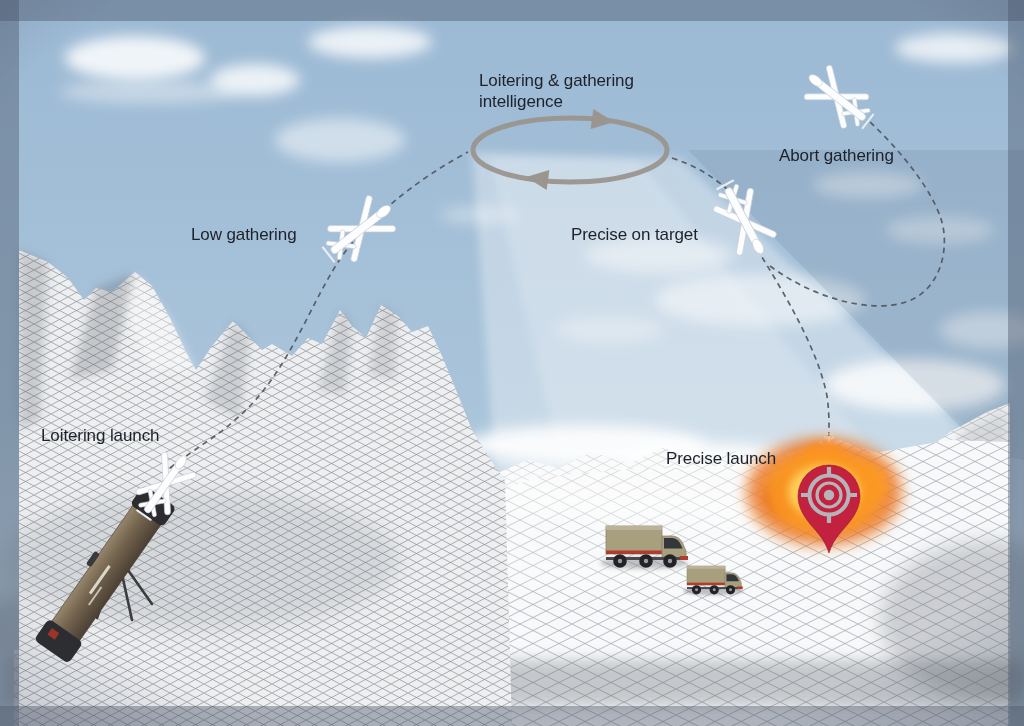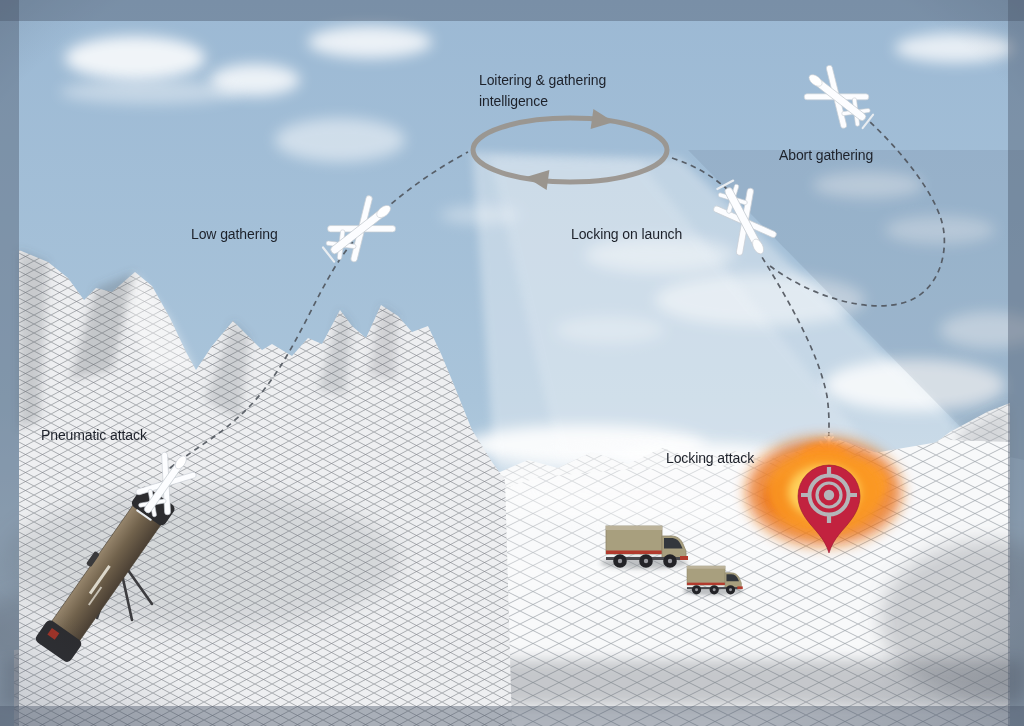--- a/index.html
+++ b/index.html
@@ -2,21 +2,21 @@
 <html><head>
 <meta charset="utf-8">
 <style>
   html,body{margin:0;padding:0;background:#6d7f93;}
   .stage{
     position:relative;width:1024px;height:726px;overflow:hidden;
     font-family:"Liberation Sans",sans-serif;
   }
   .scene-svg{position:absolute;left:0;top:0;}
   .label{
-    position:absolute;color:#1d212a;font-size:14px;line-height:21px;
+    position:absolute;color:#1d212a;font-size:17px;line-height:21px;
     letter-spacing:-0.1px;white-space:nowrap;
   }
   .label--wrap{white-space:normal;width:172px;}
 </style>
 </head>
 <body>
 
 <div class="stage">
 <svg class="scene-svg" width="1024" height="726" viewBox="0 0 1024 726">
   <defs>
@@ -216,19 +216,19 @@
 
   <rect x="0" y="0" width="1024" height="726" fill="url(#vig)"></rect>
   <g fill="rgba(74,86,104,0.42)">
     <rect x="0" y="0" width="1024" height="21"></rect>
     <rect x="0" y="706" width="1024" height="20"></rect>
     <rect x="0" y="0" width="19" height="726"></rect>
     <rect x="1008" y="0" width="16" height="726"></rect>
   </g>
 </svg>
 
-  <div class="label" style="left:41px;top:425px">Pneumatic attack</div>
+  <div class="label" style="left:41px;top:425px">Loitering launch</div>
   <div class="label" style="left:191px;top:224px">Low gathering</div>
   <div class="label label--wrap" style="left:479px;top:70px">Loitering &amp; gathering intelligence</div>
   <div class="label" style="left:779px;top:145px">Abort gathering</div>
-  <div class="label" style="left:571px;top:224px">Locking on launch</div>
-  <div class="label" style="left:666px;top:448px">Locking attack</div>
+  <div class="label" style="left:571px;top:224px">Precise on target</div>
+  <div class="label" style="left:666px;top:448px">Precise launch</div>
 </div>
 
 </body></html>

